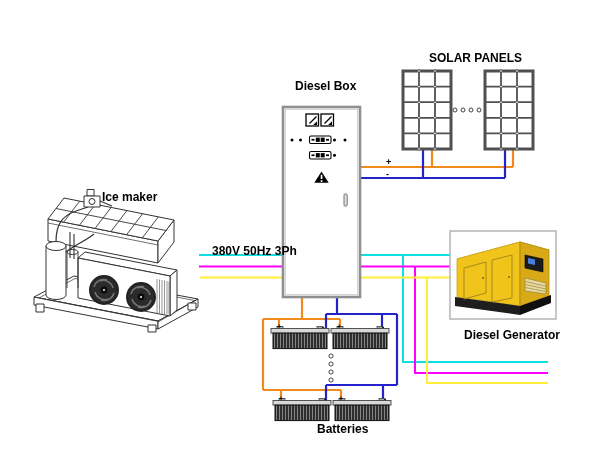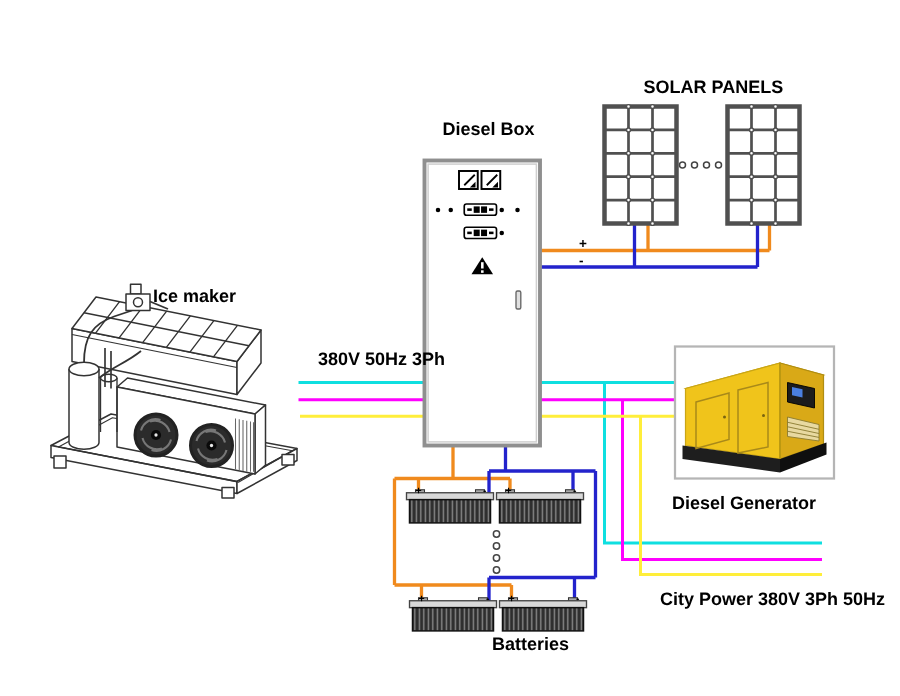--- a/index.html
+++ b/index.html
@@ -205,18 +205,17 @@
     <rect x="87" y="189.5" width="7" height="6.5"></rect>
     <rect x="84" y="196" width="16" height="11"></rect>
     <circle cx="92" cy="201.5" r="3" fill="none"></circle>
     <path d="M100,201L112,206" fill="none" stroke-width="1.2"></path>
   </g>
 </svg>
 
 <div class="lbl" style="left:102px;top:192px">Ice maker</div>
 <div class="lbl" style="left:295px;top:81px">Diesel Box</div>
 <div class="lbl" style="left:429px;top:53px">SOLAR PANELS</div>
-<div class="lbl" style="left:212px;top:234px">380V 50Hz 3Ph</div>
-<div class="lbl" style="left:448px;top:330px">Diesel Generator</div>
-<div class="lbl" style="left:440px;top:394px">City Power 380V 3Ph 50Hz</div>
-<div class="lbl" style="left:328px;top:424px">Batteries</div>
+<div class="lbl" style="left:212px;top:246px">380V 50Hz 3Ph</div>
+<div class="lbl" style="left:464px;top:330px">Diesel Generator</div>
+<div class="lbl" style="left:317px;top:424px">Batteries</div>
 
 </div>
 
 </body></html>

